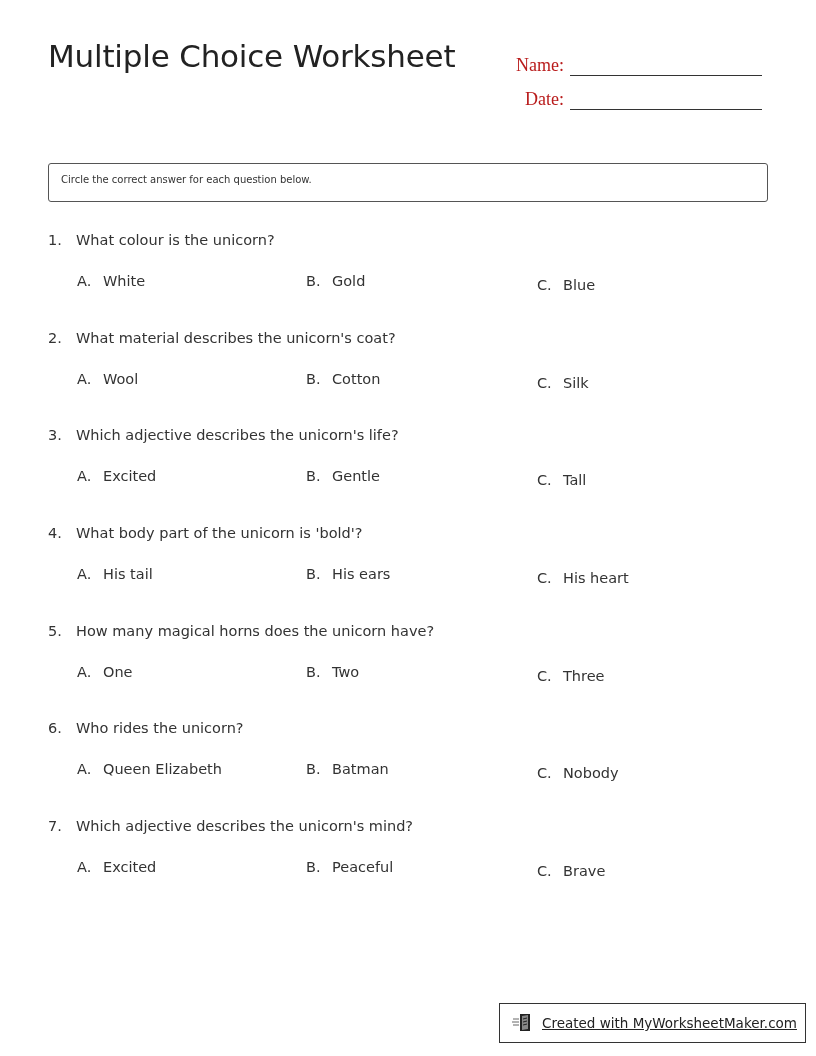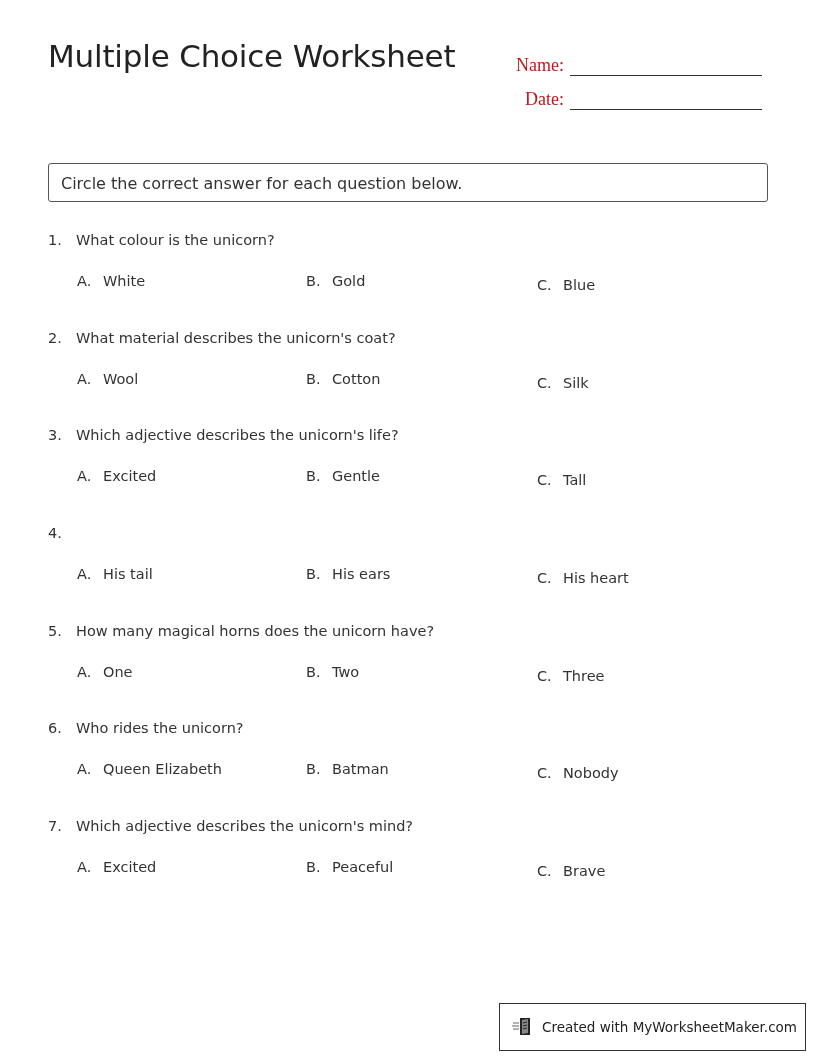--- a/index.html
+++ b/index.html
@@ -19,39 +19,39 @@
     .field-label {
       width: 70px; text-align: right; padding-right: 6px;
       font-family: "Liberation Serif", serif; font-size: 18px; color: #b91c1c;
     }
     .field-line { width: 192px; height: 26px; border-bottom: 1.5px solid #333333; }
 
     .instructions {
       position: absolute; left: 48px; top: 163px; width: 720px; height: 39px;
       border: 1px solid #555555; border-radius: 3px;
       padding: 10px 12px;
-      font-size: 16px; color: #333333;
+      font-size: 10px; color: #333333;
     }
 
     .question { position: absolute; left: 48px; width: 720px; }
     .q-line { display: flex; font-size: 14.5px; color: #333333; }
     .q-num { width: 28px; }
     .q-text { }
     .options { position: relative; height: 40px; }
     .opt { position: absolute; display: flex; font-size: 14.5px; color: #333333; }
     .opt .letter { width: 26px; }
     .opt.a { left: 29px; top: 25px; }
     .opt.b { left: 258px; top: 25px; }
     .opt.c { left: 489px; top: 29px; }
 
     .footer-badge {
-      position: absolute; left: 499px; top: 1003px; width: 307px; height: 48px;
+      position: absolute; left: 499px; top: 1003px; width: 307px; height: 40px;
       border: 1.5px solid #333333;
       display: flex; align-items: center; padding-left: 12px;
-      font-size: 13.5px; color: #222222;
+      font-size: 13.5px; color: #222222; text-decoration: underline;
     }
     .footer-badge svg { margin-right: 8px; }
   </style>
 </head>
 <body>
 
 <div class="title">Multiple Choice Worksheet</div>
 
 <div class="field-row name">
   <span class="field-label">Name:</span>
@@ -123,20 +123,21 @@
     <div class="opt c">
         <span class="letter">C.</span>
         <span>Tall</span>
       </div>
   </div>
 </div>
 
 <div class="question" style="top:525px">
   <div class="q-line">
       <span class="q-num">4.</span>
+      <span class="q-text">What body part of the unicorn is 'bold'?</span>
     </div>
   <div class="options">
     <div class="opt a">
         <span class="letter">A.</span>
         <span>His tail</span>
       </div>
     <div class="opt b">
         <span class="letter">B.</span>
         <span>His ears</span>
       </div>

